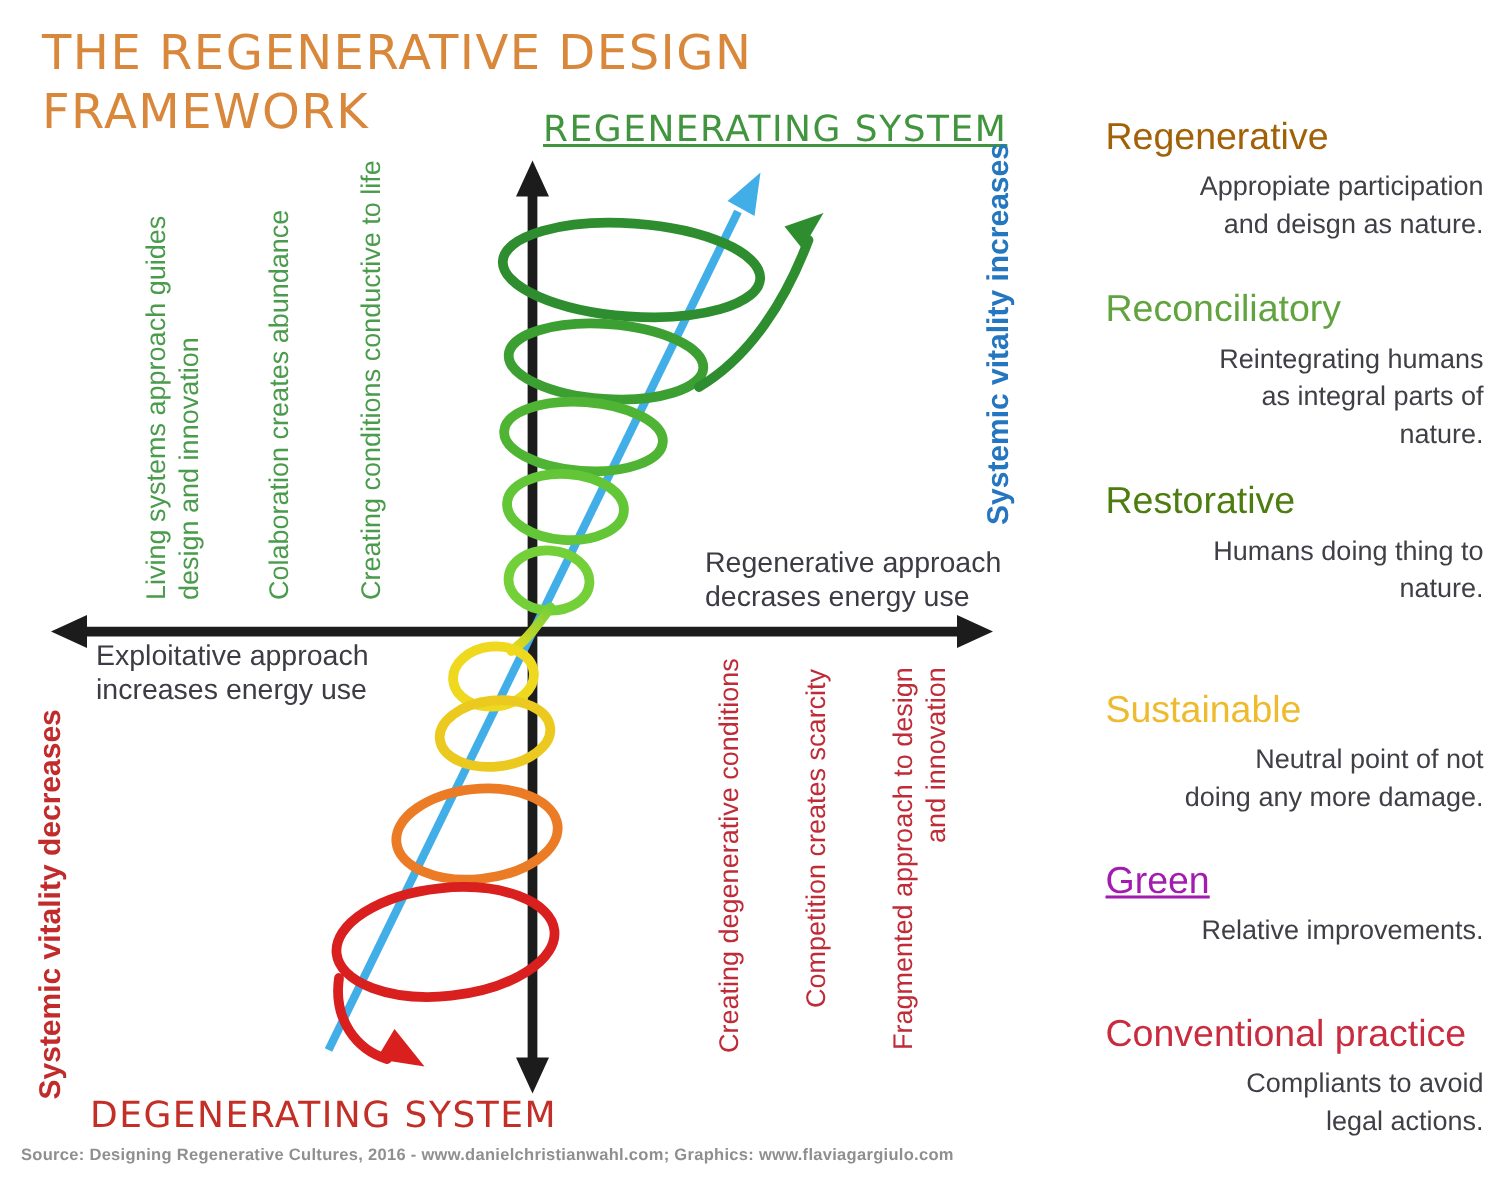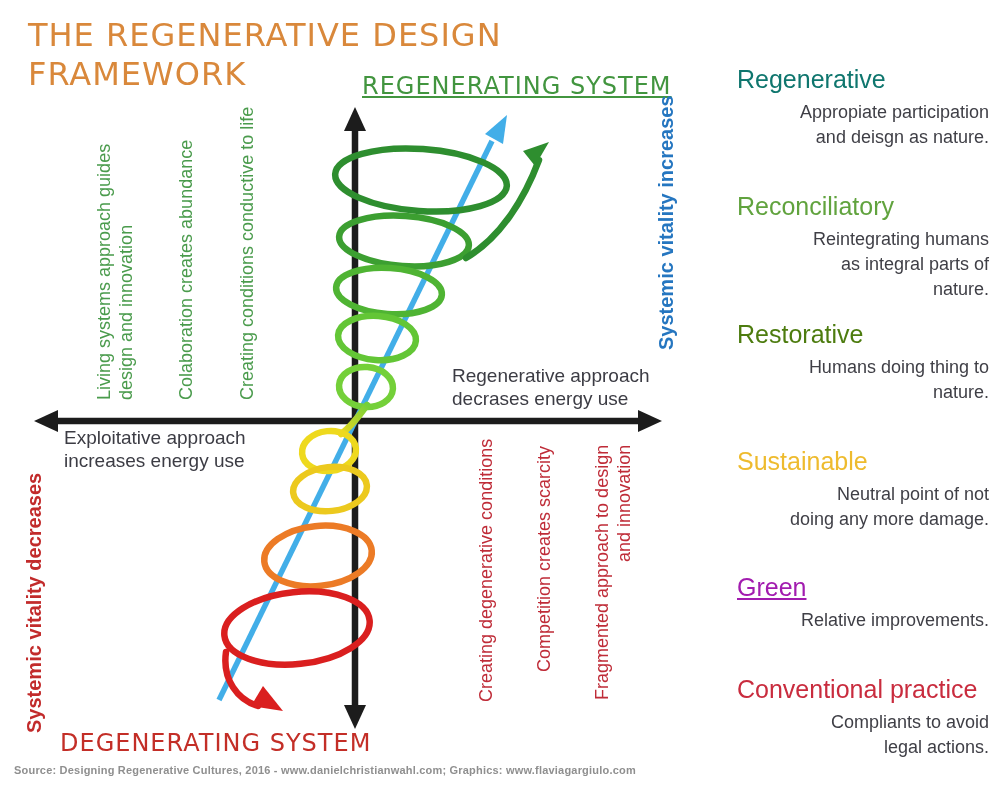--- a/index.html
+++ b/index.html
@@ -83,55 +83,55 @@
 FRAMEWORK</div>
 
   <div class="abs hand regen-sys">REGENERATING SYSTEM</div>
   <div class="abs hand degen-sys">DEGENERATING SYSTEM</div>
 
   <div class="abs vrot vaxis vit-inc">Systemic vitality increases</div>
   <div class="abs vrot vaxis vit-dec">Systemic vitality decreases</div>
 
   <div class="abs xaxis-label pre" style="left:64px;top:426px">Exploitative approach
 increases energy use</div>
-  <div class="abs xaxis-label pre" style="left:452px;top:364px">Regenerative approach
+  <div class="abs xaxis-label pre" style="left:470px;top:364px">Regenerative approach
 decrases energy use</div>
 
   <div class="abs vrot factor green-f" style="left:137px;top:356px">Living systems approach guides
 design and innovation</div>
   <div class="abs vrot factor green-f" style="left:197px;top:378px">Colaboration creates abundance</div>
   <div class="abs vrot factor green-f" style="left:258px;top:378px">Creating conditions conductive to life</div>
 
   <div class="abs vrot factor red-f" style="left:497px;top:680px">Creating degenerative conditions</div>
   <div class="abs vrot factor red-f" style="left:555px;top:650px">Competition creates scarcity</div>
   <div class="abs vrot factor red-f" style="left:635px;top:656px;text-align:right">Fragmented approach to design
 and innovation</div>
 
   <div class="abs legend">
 
     <div class="legend-item" style="top:64px">
-      <div class="legend-h" style="color: #0f766e;">Regenerative</div>
+      <div class="legend-h" style="color: #a16207; margin-top: 12px;">Regenerative</div>
       <div class="legend-b">Appropiate participation
 and deisgn as nature.</div>
     </div>
 
     <div class="legend-item" style="top:191px">
       <div class="legend-h" style="color: rgb(97, 163, 62);">Reconciliatory</div>
       <div class="legend-b">Reintegrating humans
 as integral parts of
 nature.</div>
     </div>
 
     <div class="legend-item" style="top:319px">
       <div class="legend-h" style="color: #4d7c0f;">Restorative</div>
       <div class="legend-b">Humans doing thing to
 nature.</div>
     </div>
 
-    <div class="legend-item" style="top:446px">
+    <div class="legend-item" style="top:458px">
       <div class="legend-h" style="color: rgb(238, 187, 46);">Sustainable</div>
       <div class="legend-b">Neutral point of not
 doing any more damage.</div>
     </div>
 
     <div class="legend-item" style="top:572px">
       <div class="legend-h" style="color: #a21caf; text-decoration: underline;">Green</div>
       <div class="legend-b">Relative improvements.</div>
     </div>
 

